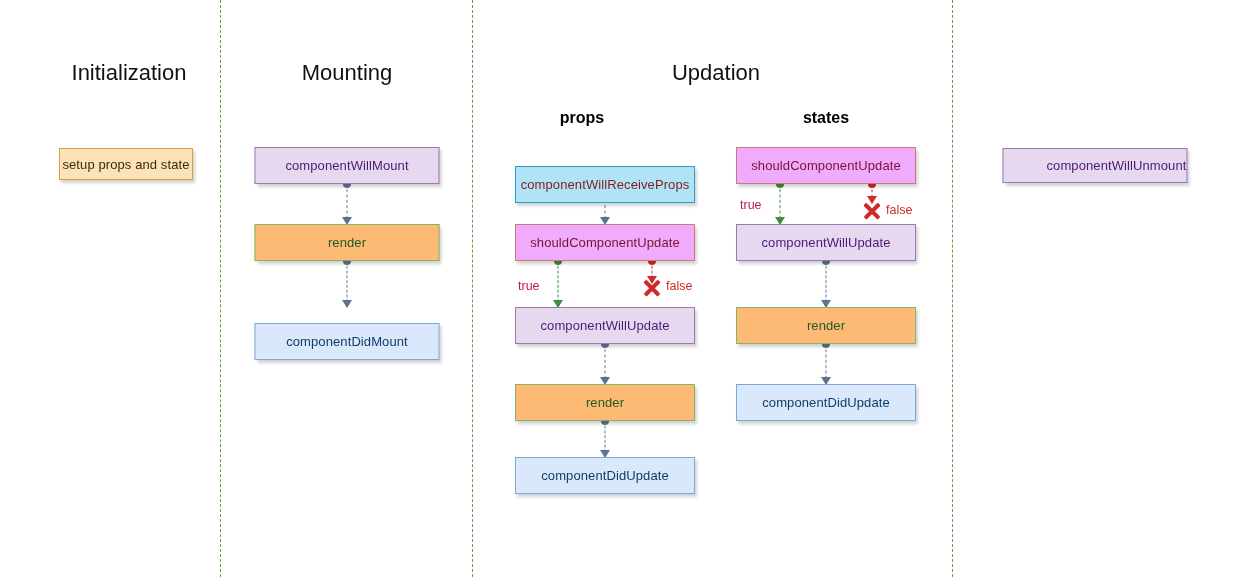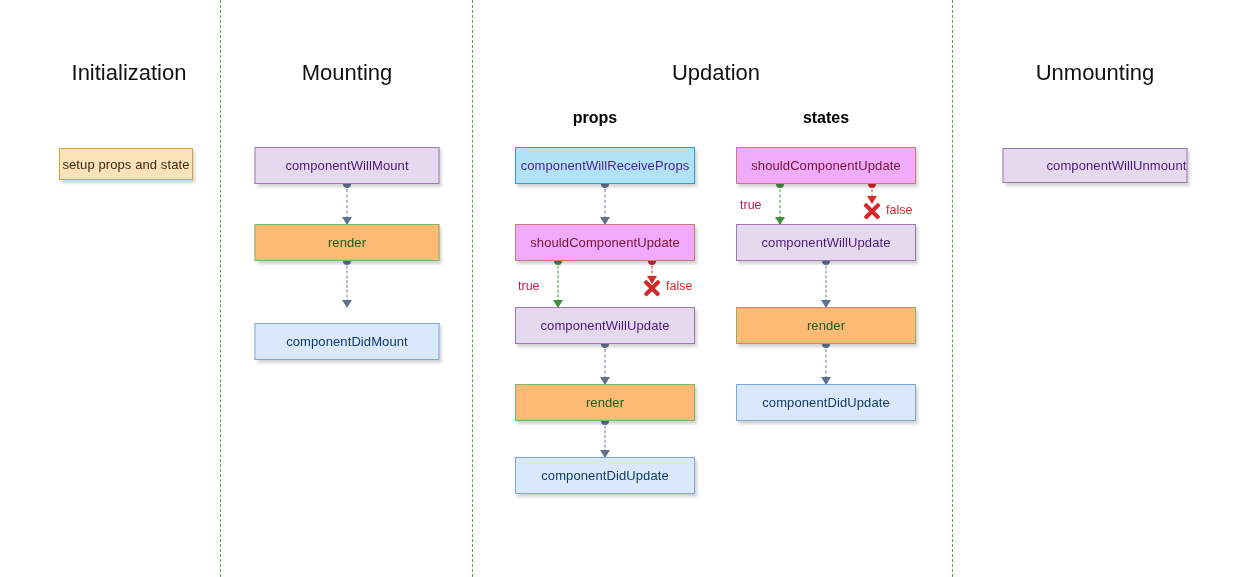--- a/index.html
+++ b/index.html
@@ -49,21 +49,21 @@
     justify-content:center;
     font-size:13px;
     letter-spacing:.1px;
     box-shadow:2px 3px 3px rgba(0,0,0,0.18);
     transform:translateX(-50%);
     white-space:nowrap;
   }
   .n-purple{background:#e6d8ef;border-color:#9a79b0;color:#4a1a75;}
   .n-green {background:#fdba74;border-color:#82b366;color:#1d5c22;}
   .n-blue  {background:#dae8fc;border-color:#7ea6d9;color:#123c66;}
-  .n-cyan  {background:#b1e3f6;border-color:#2f9fc4;color:#4c1d95;}
+  .n-cyan  {background:#b1e3f6;border-color:#2f9fc4;color:#7f1d1d;margin-top:19px;}
   .n-pink  {background:#f0abfc;border-color:#c97b7b;color:#7a1233;}
   .n-orange{background:#fbe2b8;border-color:#d6a councils;color:#4a2c08;}
   .n-orange{background:#fbe2b8;border-color:#d6a23c;color:#3d2a10;}
 
   
   .conn{position:absolute;transform:translateX(-50%);}
   .conn .line{
     position:absolute;left:50%;top:0;
     width:0;height:100%;
     border-left:1.6px dashed #6b7a99;
@@ -122,22 +122,21 @@
 </head>
 <body>
 
 <div id="stage">
     <div class="divider" style="left: 219.5px;"></div>
     <div class="divider" style="left: 472px;"></div>
     <div class="divider" style="left: 952px;"></div>
     <div class="section-title" style="left: 129px; top: 60px;">Initialization</div>
     <div class="section-title" style="left: 347px; top: 60px;">Mounting</div>
     <div class="section-title" style="left: 716px; top: 60px;">Updation</div>
-    <div class="section-title" style="left: 1095px; top: 60px;">Unmounting</div>
-    <div class="sub-title" style="left: 595px; top: 109px; text-align: center;">props</div>
+    <div class="sub-title" style="left: 582px; top: 109px; text-align: center;">props</div>
     <div class="sub-title" style="left: 826px; top: 109px;">states</div>
     <div class="node n-orange" style="left: 126px; top: 148px; width: 134px; height: 32px;">
       <span>setup props and state</span>
     </div>
     <div class="conn" style="left: 347px; top: 184px; width: 12px; height: 40px;">
       <div class="dot"></div>
       <div class="line"></div>
       <div class="head"></div>
     </div>
     <div class="conn" style="left: 347px; top: 261px; width: 12px; height: 46px;">

